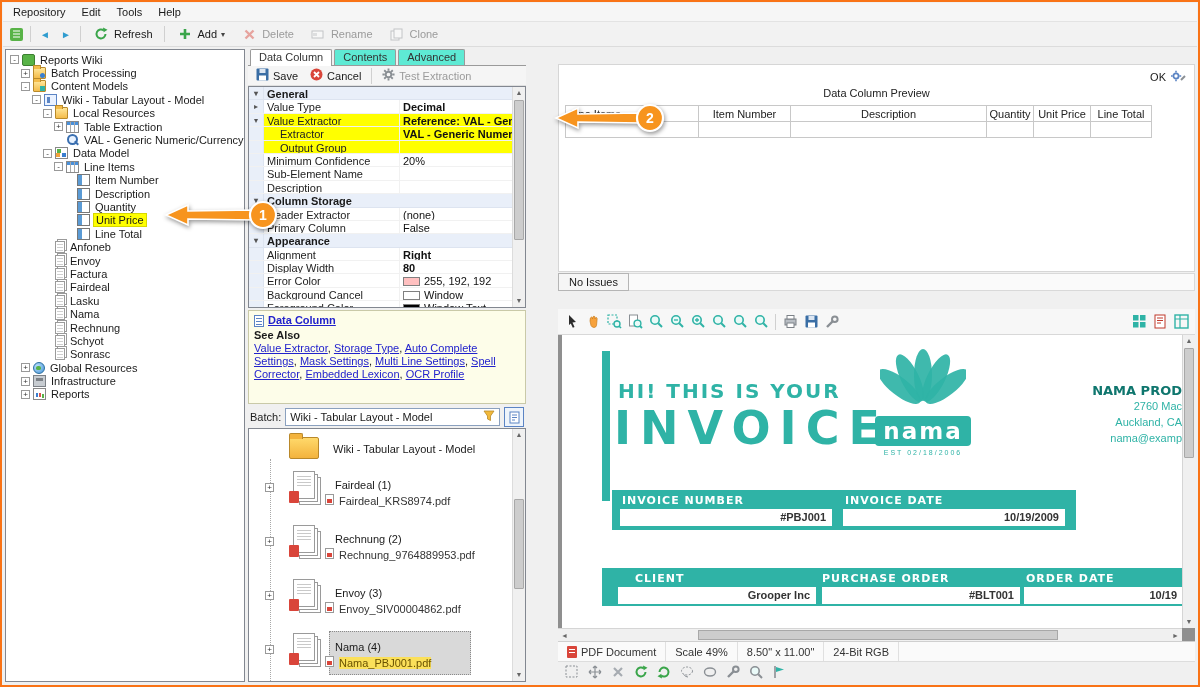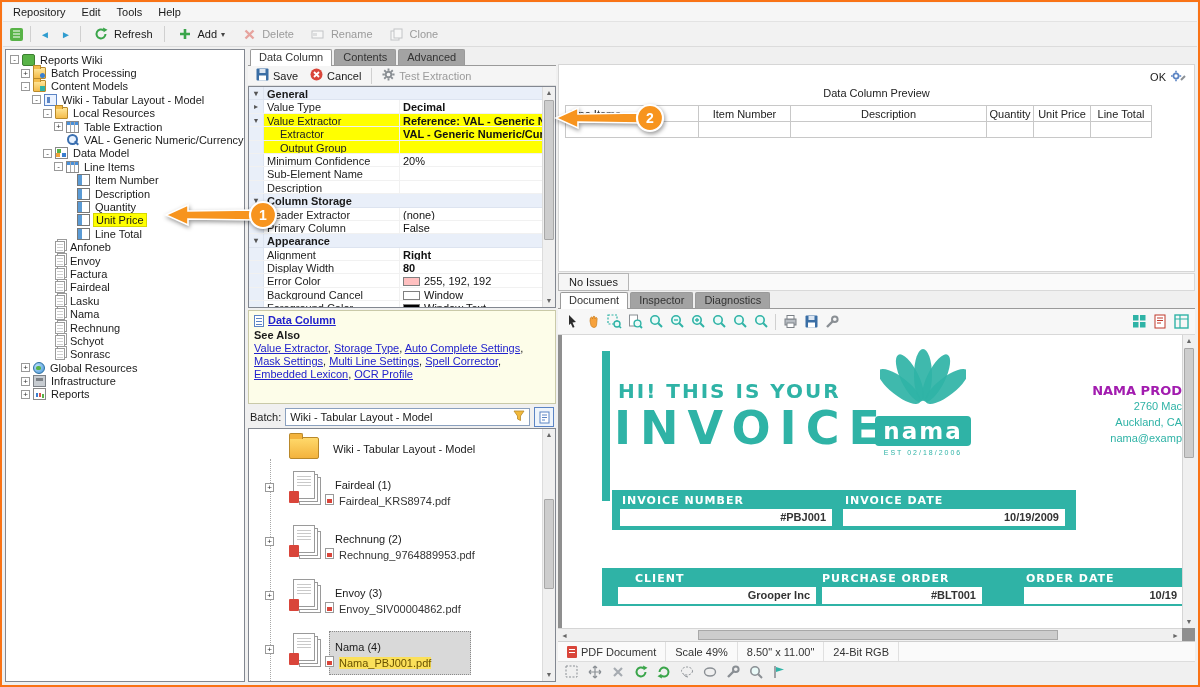--- a/index.html
+++ b/index.html
@@ -46,23 +46,23 @@
   .ic-doctype{background:#fff;border:1px solid #9a9a9a;width:10px;height:12px;box-shadow:2px -2px 0 -1px #fff,2px -2px 0 0 #9a9a9a}
   .ic-doctype::after{content:"";position:absolute;left:1px;top:2px;right:1px;height:1px;background:#cfcfcf;box-shadow:0 3px 0 #cfcfcf,0 6px 0 #cfcfcf}
   .ic-globe{background:radial-gradient(circle at 35% 35%,#bfe3ff,#3f8fd6);border:1px solid #2a6fa0;border-radius:50%;width:12px;height:12px}
   .ic-globe::after{content:"";position:absolute;left:2px;top:3px;width:5px;height:4px;background:#58b347;border-radius:40%}
   .ic-infra{background:#c7ccd1;border:1px solid #7c8187}
   .ic-infra::after{content:"";position:absolute;left:2px;top:2px;right:2px;height:3px;background:#7c8187}
   .ic-report{background:#fff;border:1px solid #888}
   .ic-report::after{content:"";position:absolute;left:2px;bottom:2px;width:2px;height:4px;background:#3a7fd0;box-shadow:3px 0 0 #d9534f,6px 1px 0 #58b347}
 
   
-  .mid{position:absolute;left:246px;top:47px;width:308px;bottom:3px}
+  .mid{position:absolute;left:246px;top:47px;width:278px;bottom:3px}
   .tabstrip{display:flex;align-items:flex-end;height:17px;border-bottom:1px solid #9a9a9a;padding-left:2px}
-  .tab{padding:1px 8px 2px;border:1px solid #9a9a9a;border-bottom:none;background:#a3a3a3;margin-right:2px;border-radius:2px 2px 0 0;color:#333}
+  .tab{padding:1px 8px 2px;border:1px solid #9a9a9a;border-bottom:none;background:#5eead4;margin-right:2px;border-radius:2px 2px 0 0;color:#333}
   .tab.active{background:#fff;margin-bottom:-1px;padding-bottom:3px}
   .cmdbar{position:absolute;left:0;top:17px;right:0;height:20px;background:#f5f5f5;border-bottom:1px solid #e0e0e0;display:flex;align-items:center;gap:4px;padding:0 4px}
   .cmd{display:inline-flex;align-items:center;gap:4px;padding:1px 4px}
   .cmd.disabled{color:#9b9b9b}
   .prop-grid{position:absolute;left:0;top:37px;right:0;height:222px;background:#fff;border:1px solid #828790;overflow:hidden}
   .prow{display:flex;height:13.4px;border-bottom:1px solid #f1f1f1;line-height:12px;white-space:nowrap}
   .pgut{width:15px;background:#e9eff9;border-right:1px solid #dde4f0;flex:none;font-size:8px;color:#555;text-align:center;line-height:13px}
   .pname{width:136px;padding:1px 3px;border-right:1px solid #f1f1f1;flex:none;overflow:hidden;color:#222}
   .pname.ind{padding-left:16px}
   .pval{flex:1;padding:1px 3px;overflow:hidden;color:#111}
@@ -134,21 +134,21 @@
   .harrow{position:absolute;top:0;bottom:0;width:13px;color:#666;font-size:7px;text-align:center;line-height:13px}
 
   
   .inv-stripe{position:absolute;left:40px;top:16px;width:8px;height:150px;background:#2fb3a6}
   .inv-greet{position:absolute;left:56px;top:44px;font:bold 20px "DejaVu Sans",sans-serif;letter-spacing:2px;color:#2fb3a6}
   .inv-title{position:absolute;left:52px;top:66px;font:bold 46px "DejaVu Sans",sans-serif;letter-spacing:9px;color:#2fb3a6}
   .inv-logo{position:absolute;left:306px;top:6px;width:110px;text-align:center}
   .nama-block{margin:1px auto 0;width:96px;background:#2fb3a6;color:#fff;font:bold 23px "DejaVu Sans",sans-serif;letter-spacing:2px;border-radius:4px;line-height:30px}
   .nama-est{margin-top:3px;font-size:7px;letter-spacing:2px;color:#2fb3a6}
   .inv-addr{position:absolute;right:0;top:48px;width:120px;text-align:right;line-height:16px;overflow:hidden}
-  .inv-company{font:bold 13px "DejaVu Sans",sans-serif;color:#a21caf;white-space:nowrap}
+  .inv-company{font:bold 13px "DejaVu Sans",sans-serif;color:#0f766e;white-space:nowrap}
   .inv-line{color:#2fb3a6;font-size:11px;white-space:nowrap}
   .band{position:absolute;background:#2fb3a6}
   .band1{left:50px;top:155px;width:464px;height:40px}
   .band2{left:40px;top:233px;width:600px;height:38px}
   .bl{position:absolute;top:4px;color:#fff;font:bold 11px "DejaVu Sans",sans-serif;letter-spacing:1px;white-space:nowrap}
   .bbox{position:absolute;top:19px;height:17px;background:#fff;color:#333;font-weight:bold;text-align:right;padding:2px 6px;white-space:nowrap;overflow:hidden}
   .bbox.clip{padding-right:52px}
 
   .statusbar{position:absolute;left:0;top:592px;right:0;height:20px;background:#fafafa;border-top:1px solid #cfcfcf;display:flex;align-items:stretch}
   .seg{display:flex;align-items:center;gap:4px;padding:0 9px;border-right:1px solid #e0e0e0;color:#333;white-space:nowrap}
@@ -594,25 +594,20 @@
             <span class="pv-fill"></span>
           </div>
         </div>
     </div>
 
     <div class="issues">
       <span class="issue-tab">No Issues</span>
       <span class="issue-rest"></span>
     </div>
 
-    <div class="vtabs tabstrip" id="viewer-tabs">
-        <span class="tab active">Document</span>
-        <span class="tab">Inspector</span>
-        <span class="tab">Diagnostics</span>
-      </div>
     <div class="dtoolbar" id="doc-toolbar">
         <span class="dtb-ic">
           <svg width="15" height="15">
             <path d="M4,1 L11,8 L7.5,8.5 L9.5,13 L7.8,13.8 L5.8,9.5 L4,11 Z" fill="#2b2b2b"></path>
           </svg>
         </span>
         <span class="dtb-ic">
           <svg width="15" height="15">
             <path d="M4,7 Q4,3 5.5,3 Q6.5,3 6.5,5 Q6.8,2 8,2 Q9.2,2 9,5 Q9.5,3 10.5,3.5 Q11.5,4 11,6.5 L10.5,11.5 Q10,13.5 8,13.5 Q6,13.5 5,11.5 Z" fill="#f7a23c" stroke="#c87d1e" stroke-width="0.7"></path>
           </svg>
@@ -741,21 +736,21 @@
         <div class="band band1" id="band1">
             <span class="bl" style="left:10px">INVOICE NUMBER</span>
             <span class="bbox" style="left:8px;width:212px">#PBJ001</span>
             <span class="bl" style="left:233px">INVOICE DATE</span>
             <span class="bbox" style="left:231px;width:222px">10/19/2009</span>
           </div>
         <div class="band band2" id="band2">
             <span class="bl" style="left:33px">CLIENT</span>
             <span class="bbox" style="left:16px;width:198px">Grooper Inc</span>
             <span class="bl" style="left:220px">PURCHASE ORDER</span>
-            <span class="bbox" style="left:220px;width:160px">#BLT001</span>
+            <span class="bbox" style="left:220px;width:198px">#BLT001</span>
             <span class="bl" style="left:424px">ORDER DATE</span>
             <span class="bbox clip" style="left:422px;width:205px">10/19</span>
           </div>
       </div>
       <div class="doc-vscroll">
         <div class="sarrow">▲</div>
           <div class="vthumb" style="top:13px;height:110px"></div>
           <div class="sarrow dn">▼</div>
       </div>
       <div class="doc-hscroll">

